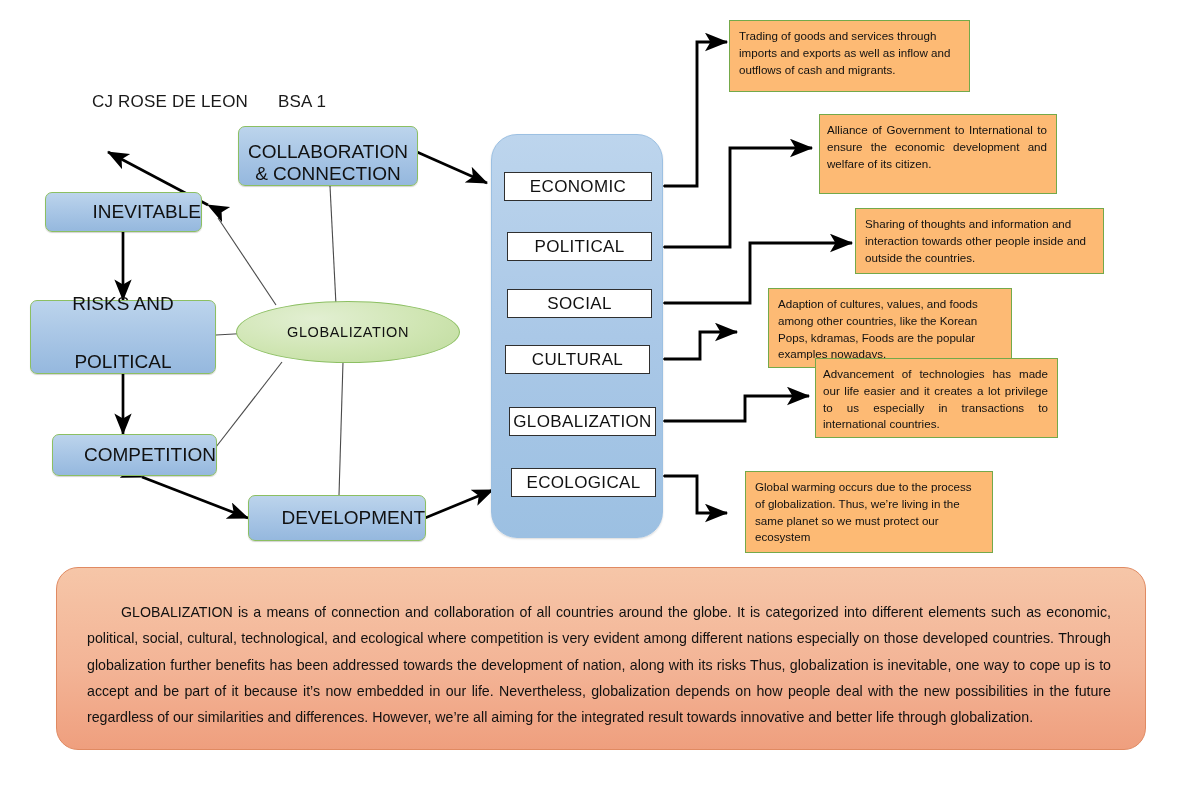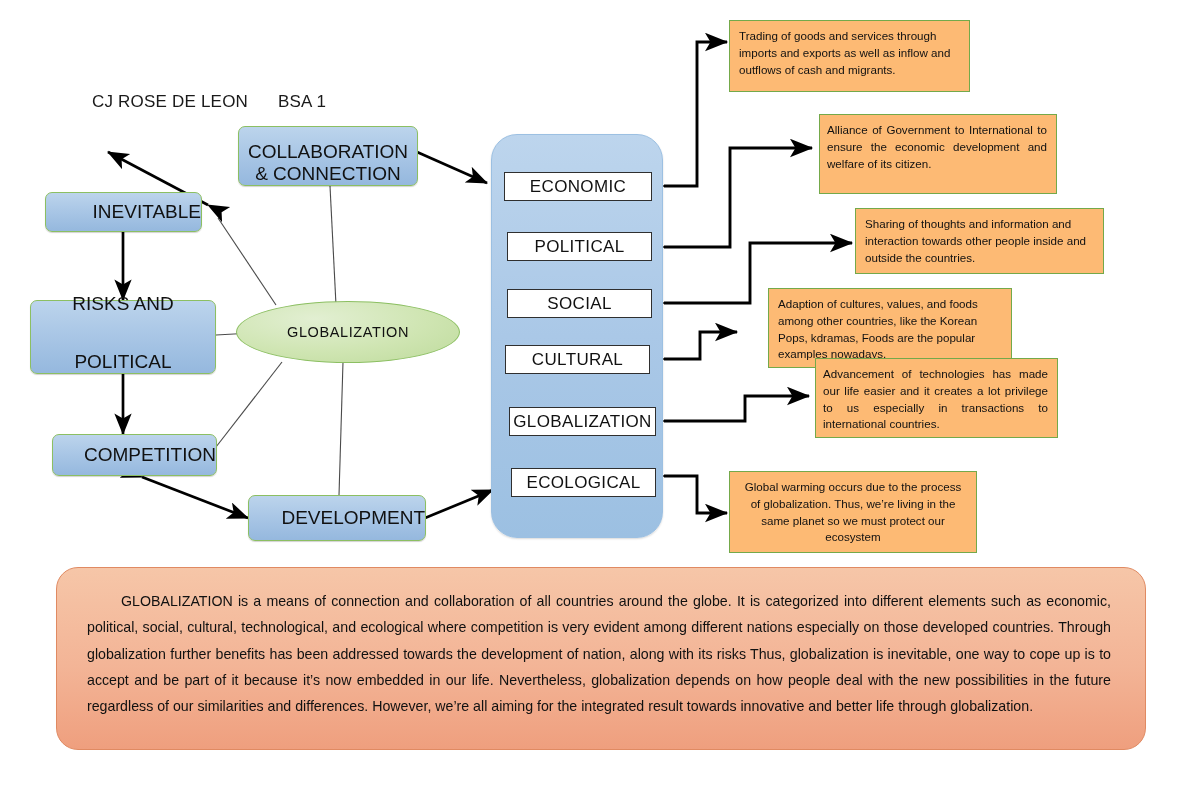--- a/index.html
+++ b/index.html
@@ -29,26 +29,26 @@
         border:1px solid #9cc0e2;border-radius:26px;
         box-shadow:0 1px 2px rgba(0,0,0,.15);}
 
   .ebox{position:absolute;box-sizing:border-box;background:#fff;border:1.4px solid #2f2f2f;
         display:flex;align-items:center;justify-content:center;
         font-size:17px;letter-spacing:.35px;color:#111;}
 
   .callout{position:absolute;box-sizing:border-box;background:#fdba74;border:1.6px solid #74a94a;
         font-size:11.6px;line-height:1.45;color:#111;padding:7px 9px 5px 9px;overflow:hidden;}
   .callout.just{text-align:justify;padding-left:7px;}
-  .callout.ctr{text-align:center;}
+  .callout.ctr{text-align:left;margin-left:16px;}
 
   .summary{position:absolute;box-sizing:border-box;
         background:linear-gradient(180deg,#f6c6a8 0%,#f3b496 55%,#ef9f7e 100%);
         border:1.5px solid #e08a62;border-radius:22px;
-        padding:20px 34px 10px 30px;text-align:justify;
+        padding:31px 34px 10px 30px;text-align:justify;
         font-size:14.2px;line-height:1.85;color:#111;}
   .summary .ind{display:inline-block;width:34px;}
 </style>
 </head>
 <body>
 
 <div id="canvas">
 
   <svg class="wires" viewBox="0 0 1200 785" xmlns="http://www.w3.org/2000/svg">
     <defs>

